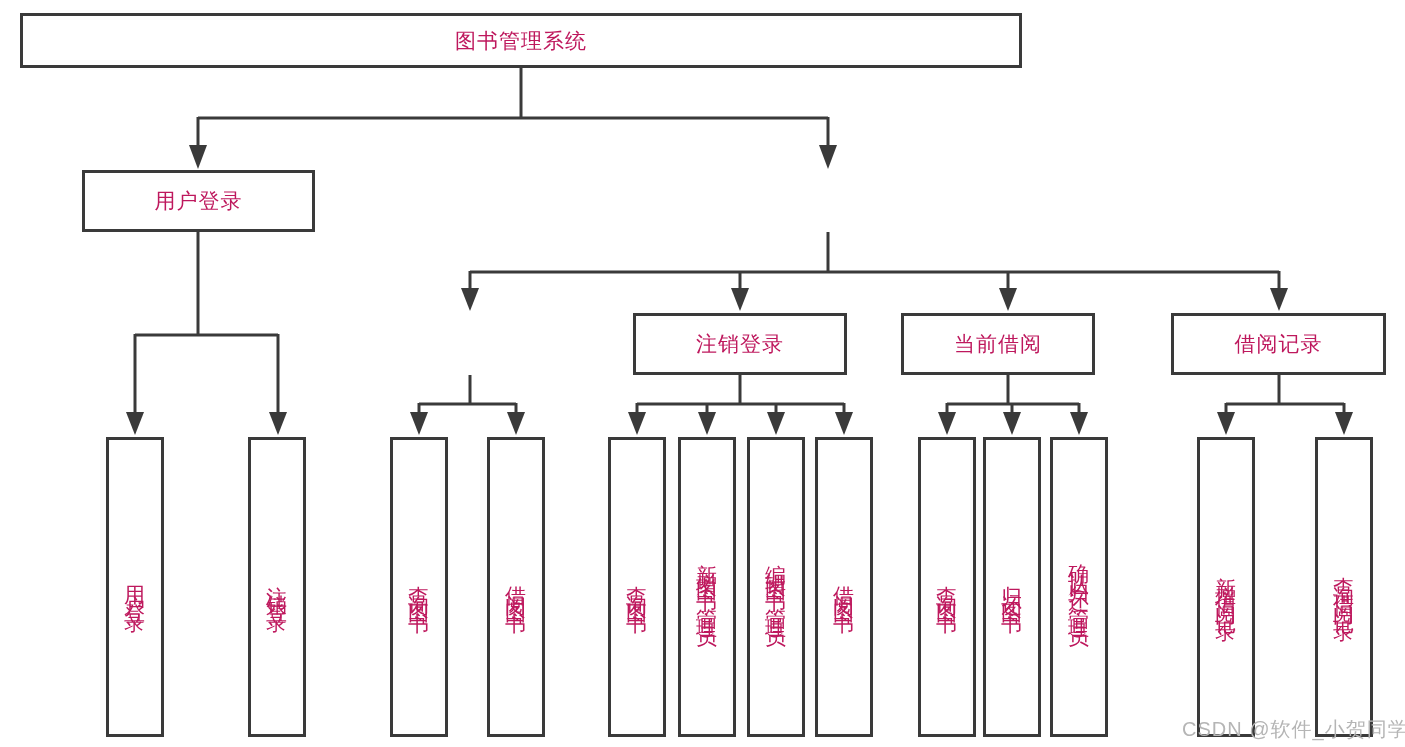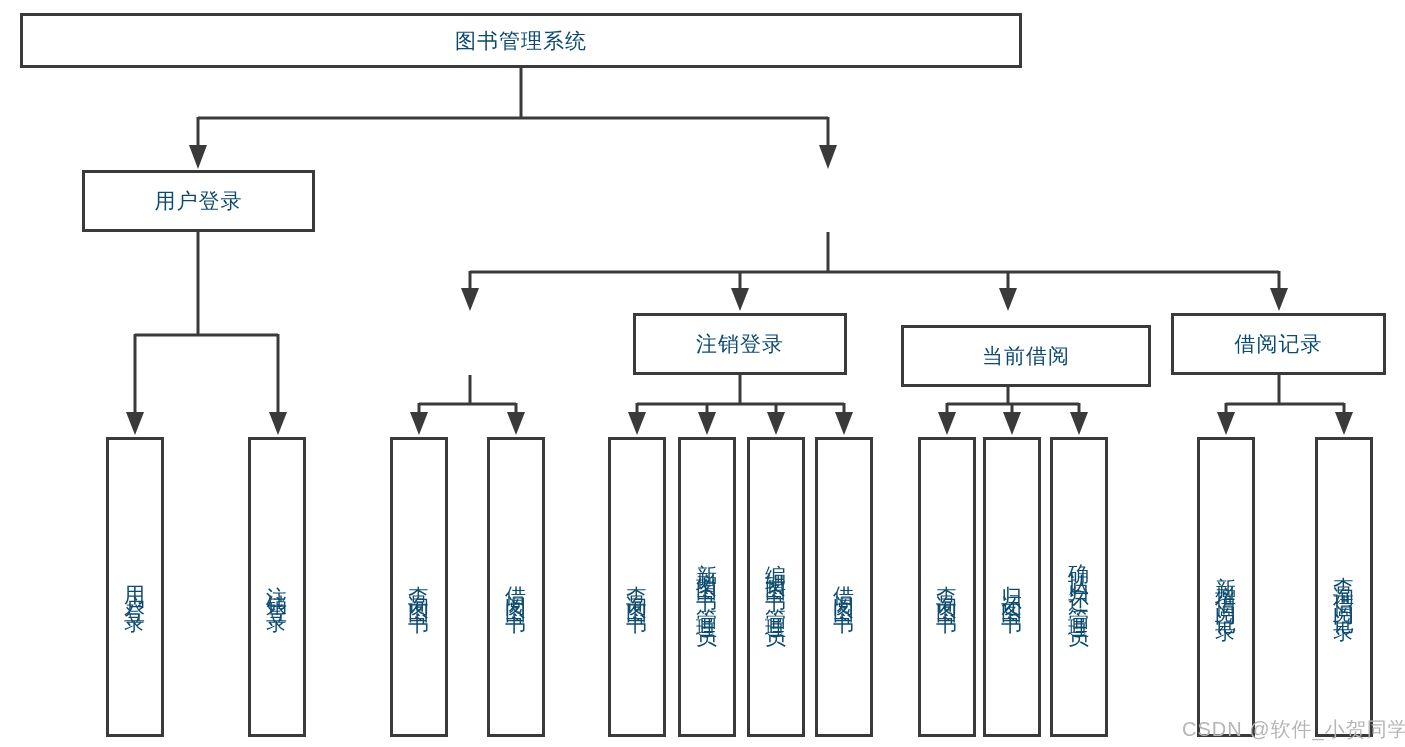--- a/index.html
+++ b/index.html
@@ -17,21 +17,21 @@
     width: 1405px; height: 747px;
   }
   .box {
     position: absolute;
     box-sizing: border-box;
     border: 3px solid #3a3a3a;
     background: #ffffff;
     display: flex;
     align-items: center;
     justify-content: center;
-    color: #0c4a6e;
+    color: #be185d;
     font-size: 21px;
     letter-spacing: 1px;
   }
   .box.h { height: 62px; }
   .box.root { left: 20px; top: 13px; width: 1002px; height: 55px; }
   .box.leaf {
     top: 437px;
     width: 58px;
     height: 300px;
   }
@@ -128,21 +128,21 @@
     <span>图书管理系统</span>
   </div>
 
   <div class="box h" style="left:82px; top:170px; width:233px;">
     <span>用户登录</span>
   </div>
 
   <div class="box h" style="left:633px; top:313px; width:214px;">
     <span>注销登录</span>
   </div>
-  <div class="box h" style="left:901px; top:313px; width:250px;margin-top:12px;">
+  <div class="box h" style="left:901px; top:313px; width:194px;">
     <span>当前借阅</span>
   </div>
   <div class="box h" style="left:1171px; top:313px; width:215px;">
     <span>借阅记录</span>
   </div>
 
   <div class="box leaf" style="left:106px;">
     <span class="vtext">用户登录</span>
   </div>
   <div class="box leaf" style="left:248px;">

